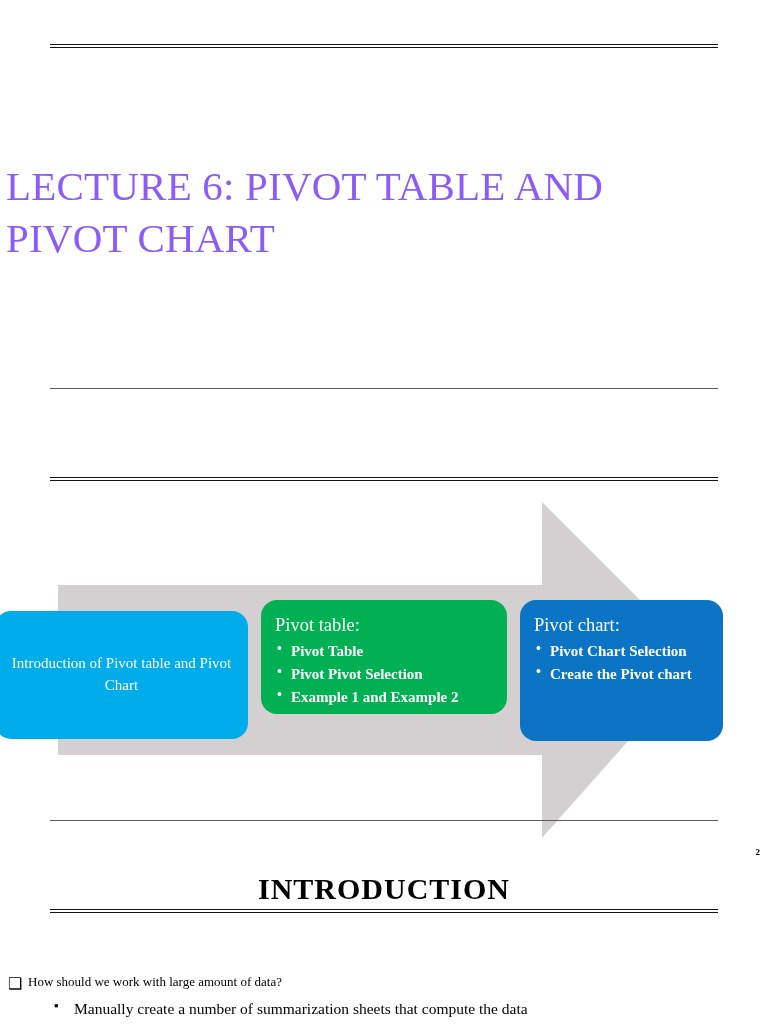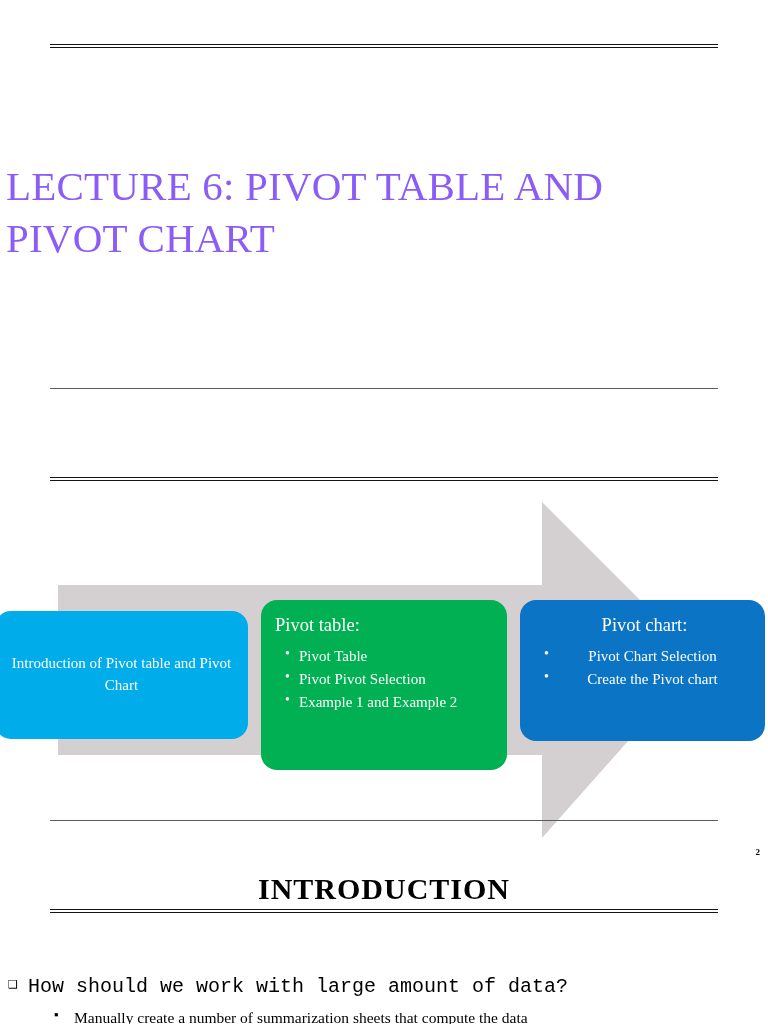--- a/index.html
+++ b/index.html
@@ -111,40 +111,40 @@
     padding: 0 14px;
   }
   #box-intro .box-title {
     font-size: 15px;
     line-height: 1.45;
   }
   #box-pivot-table {
     left: 261px;
     top: 600px;
     width: 246px;
-    height: 170px;
+    height: 114px;
     padding: 14px 10px 10px 14px;
   }
   #box-pivot-chart {
     left: 520px;
     top: 600px;
-    width: 245px;
+    width: 203px;
     height: 141px;
     padding: 14px 10px 26px 14px;
-    text-align: center;
   }
   .box-heading {
     font-size: 18.5px;
     line-height: 1.25;
     margin: 0 0 3px 0;
   }
   .box-list {
     list-style: none;
-    margin: 8px;
+    margin: 0;
     padding: 0;
+    font-weight: bold;
   }
   .box-list li {
     font-size: 15px;
     line-height: 1.53;
     position: relative;
     padding-left: 16px;
   }
   .box-list li::before {
     content: "\2022";
     position: absolute;
@@ -184,26 +184,25 @@
     color: #000000;
   }
 
   #intro-body {
     position: absolute;
     left: 8px;
     top: 974px;
     width: 750px;
   }
   .intro-level1 {
-    font-size: 20px;
+    font-size: 13px;
     line-height: 1.3;
     position: relative;
     padding-left: 20px;
     margin: 0 0 8px 0;
-    font-family: Liberation Mono, monospace;
   }
   .intro-level1::before {
     content: "\2751";
     position: absolute;
     left: 0;
     top: 0;
     font-size: 16px;
   }
   .intro-level2 {
     font-size: 15.5px;

